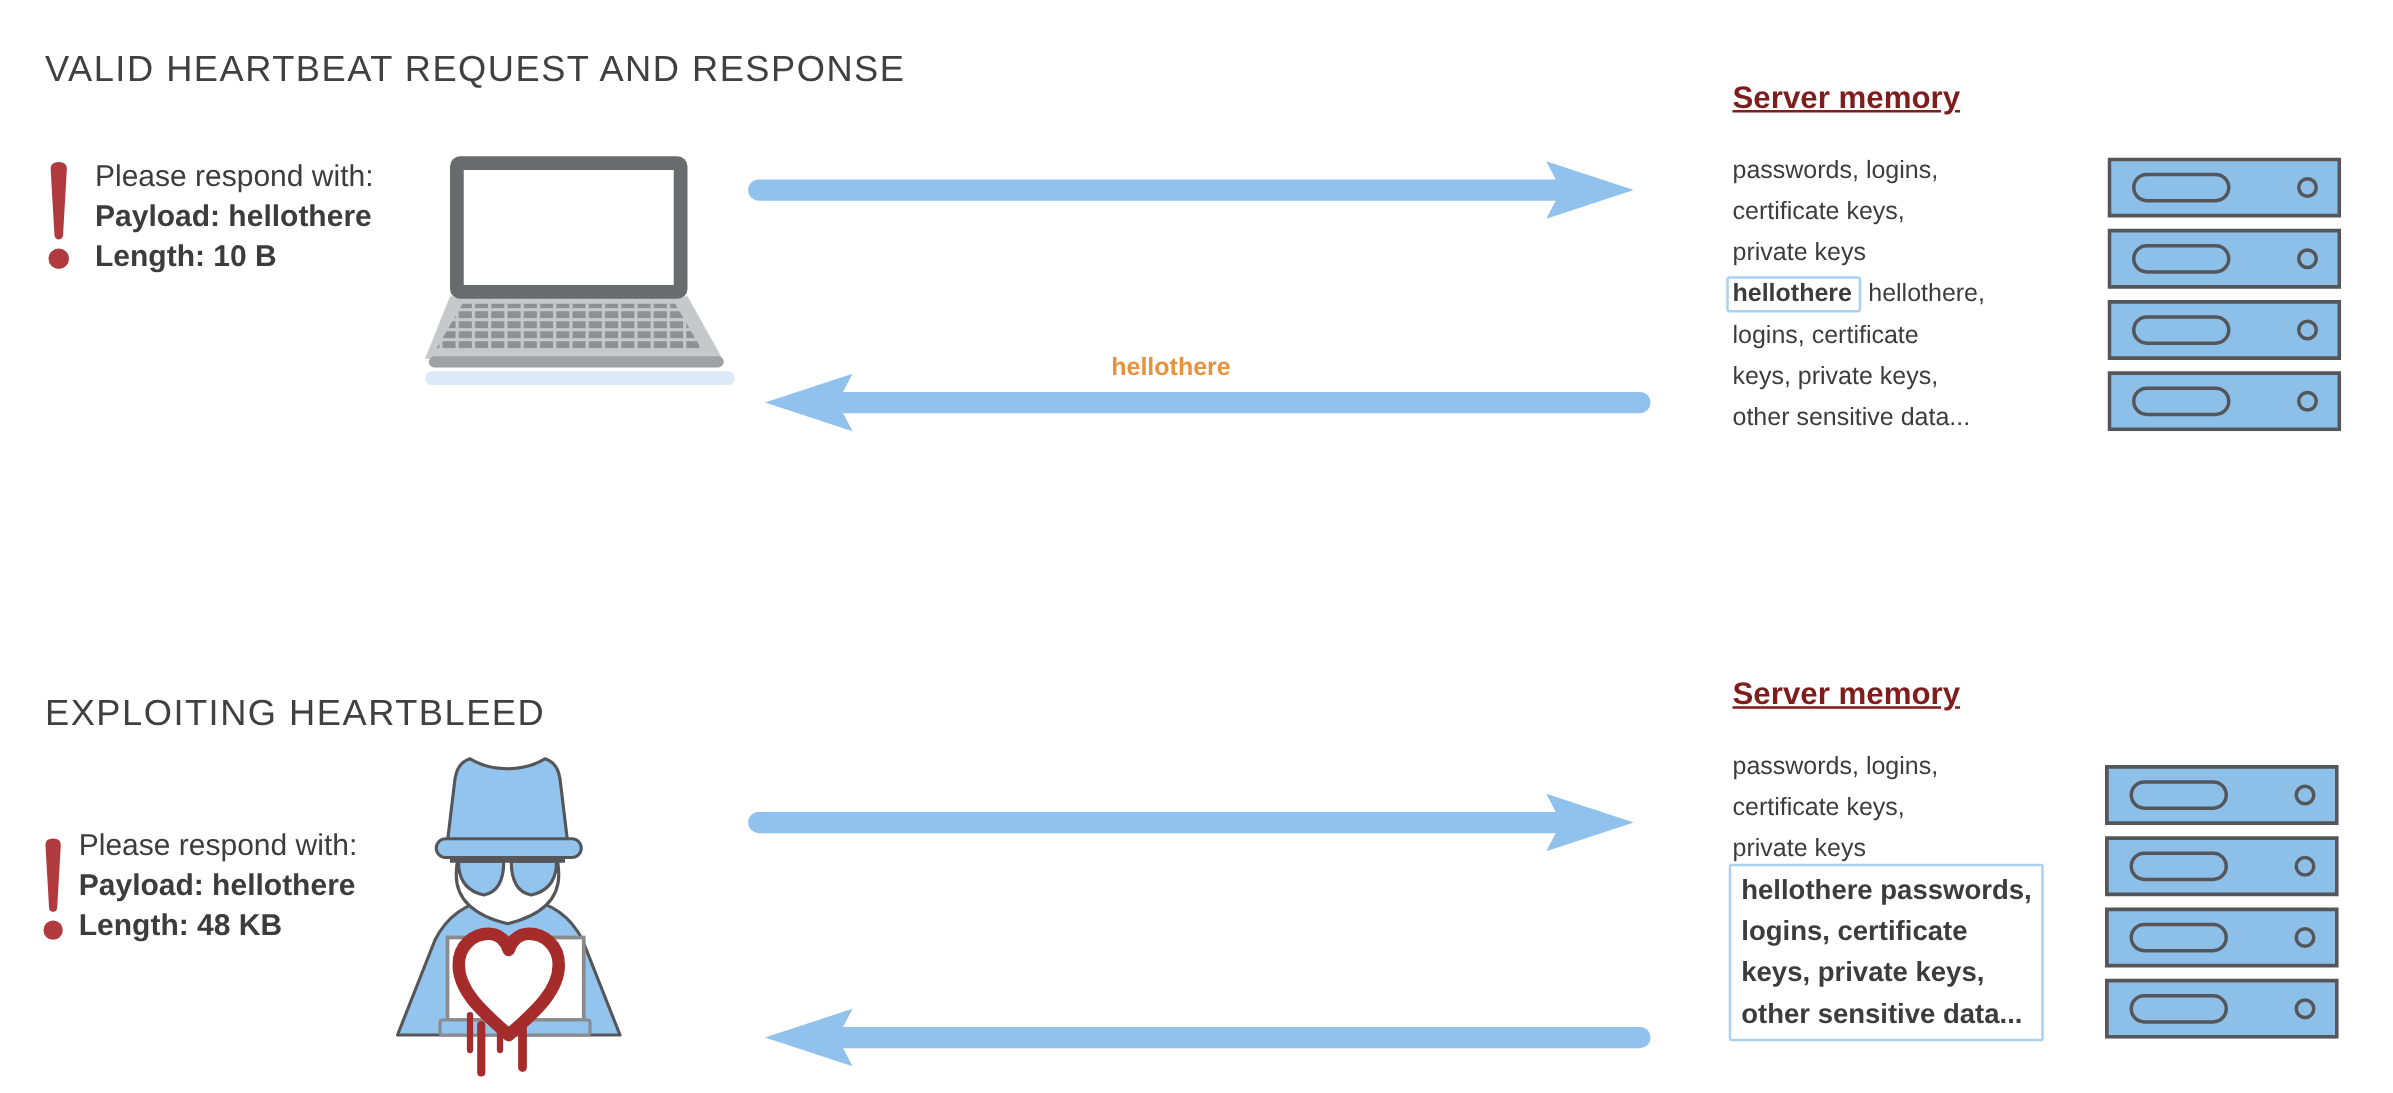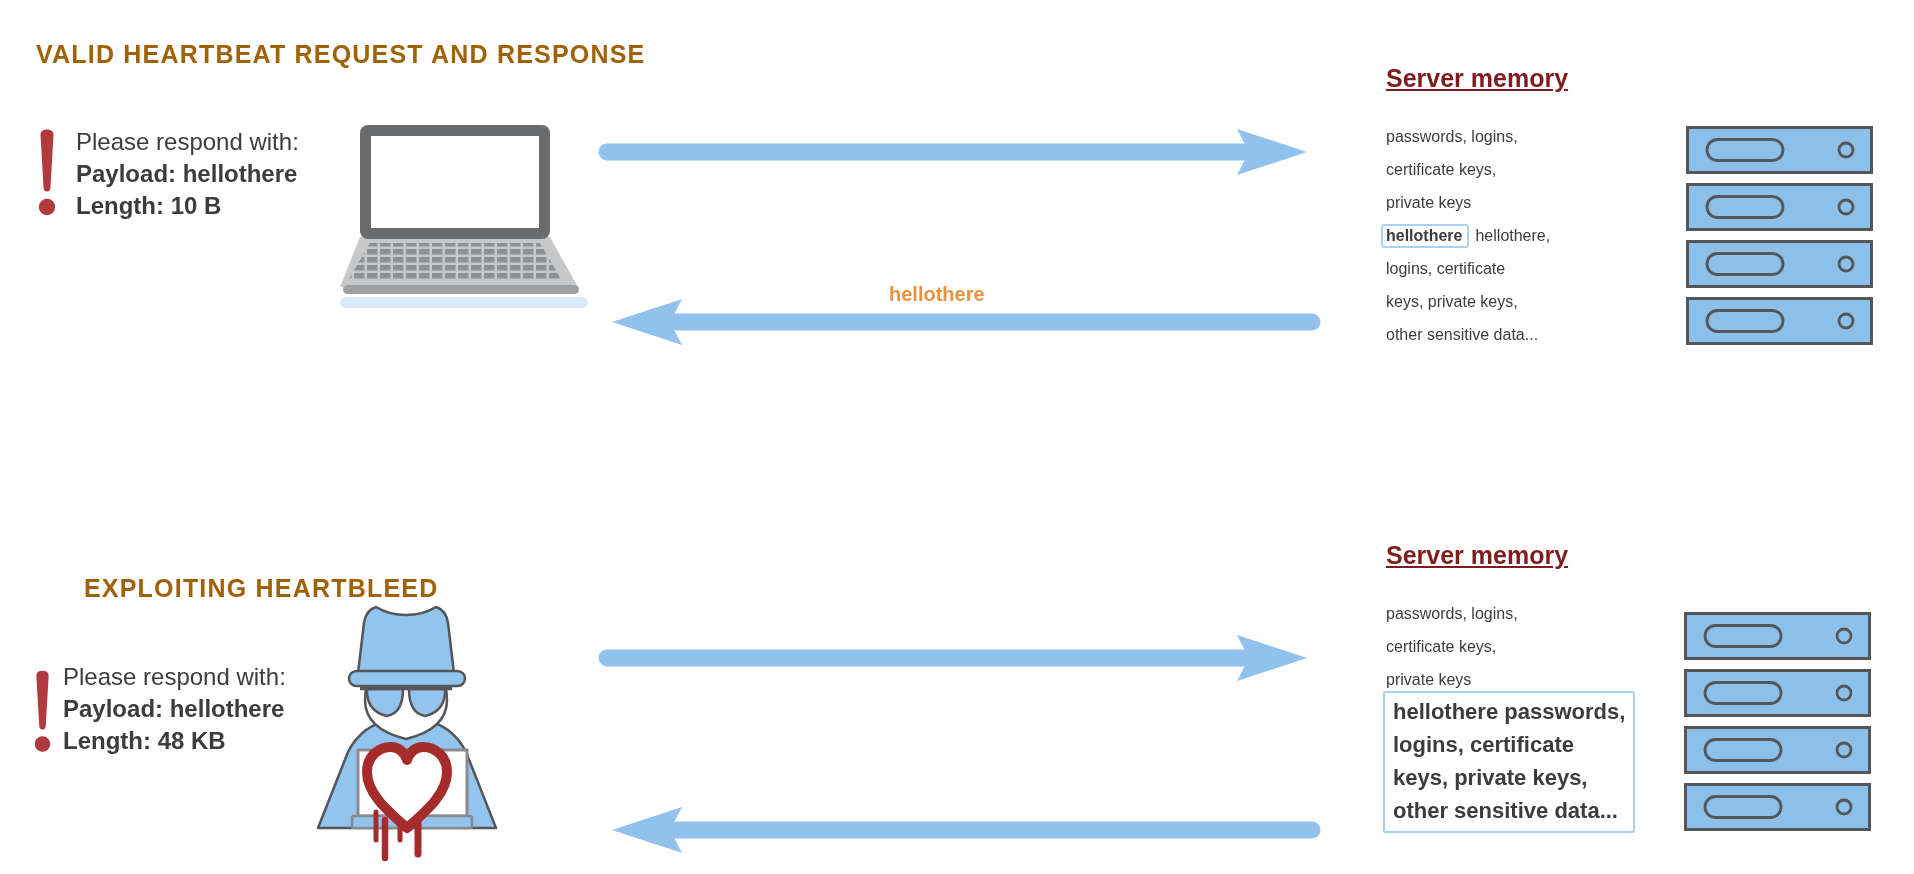--- a/index.html
+++ b/index.html
@@ -8,28 +8,28 @@
     width: 1914px;
     height: 874px;
     background: #ffffff;
     overflow: hidden;
     font-family: "Liberation Sans", sans-serif;
     color: #3C3C3E;
   }
   .abs { position: absolute; }
 
   .section-title {
-    font-size: 25px;
-    font-weight: 700;
+    font-size: 29px;
+    font-weight: 400;
     letter-spacing: 1.2px;
-    color: #a16207;
+    color: #404040;
     white-space: nowrap;
   }
   .title1 { left: 36px; top: 40px; }
-  .title2 { left: 36px; top: 574px; margin-left: 48px; }
+  .title2 { left: 36px; top: 555px; }
 
   .warn-text { font-size: 24px; line-height: 32px; white-space: nowrap; }
   .warn-text .b { font-weight: 700; }
   .warn1-txt { left: 76px; top: 126px; }
   .warn2-txt { left: 63px; top: 661px; }
   .excl1 { left: 38px; top: 128px; }
   .excl2 { left: 34px; top: 669px; }
 
   .laptop { left: 340px; top: 120px; }
   .hacker { left: 310px; top: 602px; }
@@ -47,21 +47,21 @@
     color: #7f1d1d;
     font-size: 25px;
     font-weight: 600;
     line-height: 28px;
     white-space: nowrap;
     text-decoration: underline;
   }
   .memh1 { left: 1386px; top: 64px; }
   .memh2 { left: 1386px; top: 541px; }
 
-  .mem-text { font-size: 16px; }
+  .mem-text { font-size: 20px; }
   .mem-text .ln { line-height: 33px; height: 33px; white-space: nowrap; }
   .mem1-txt { left: 1386px; top: 120px; }
   .mem2-txt { left: 1386px; top: 597px; }
 
   .hl-box {
     border: 2px solid #A9D2F2;
     border-radius: 3px;
     padding: 1px 5px 2px 3px;
     margin-left: -5px;
     font-weight: 700;

